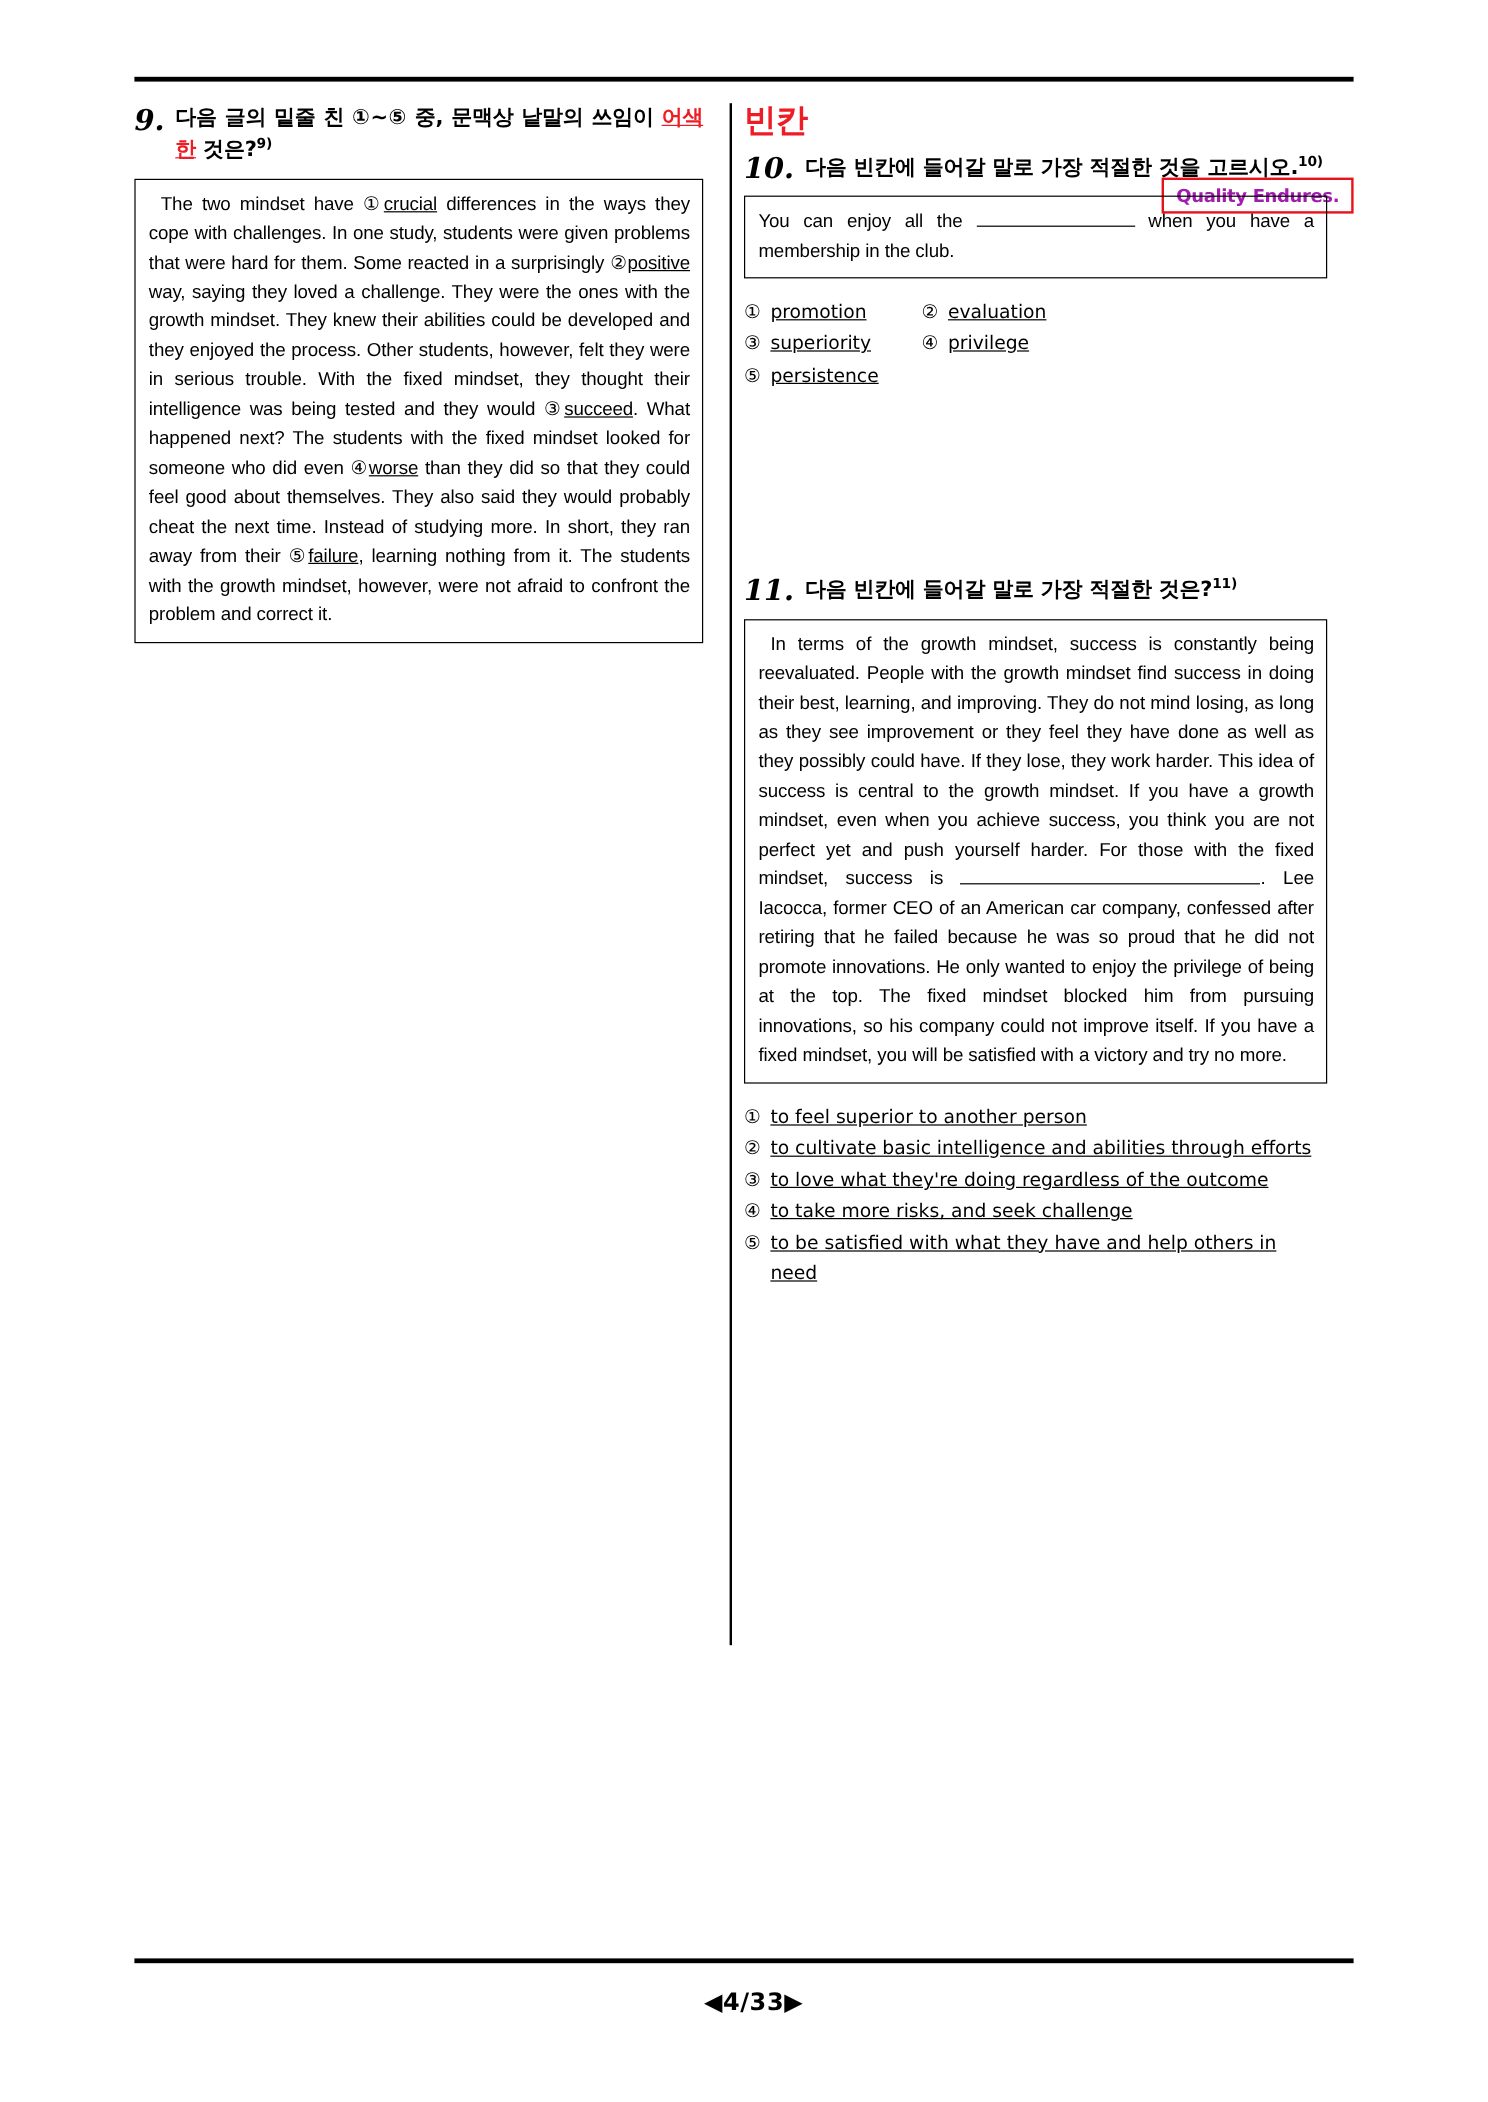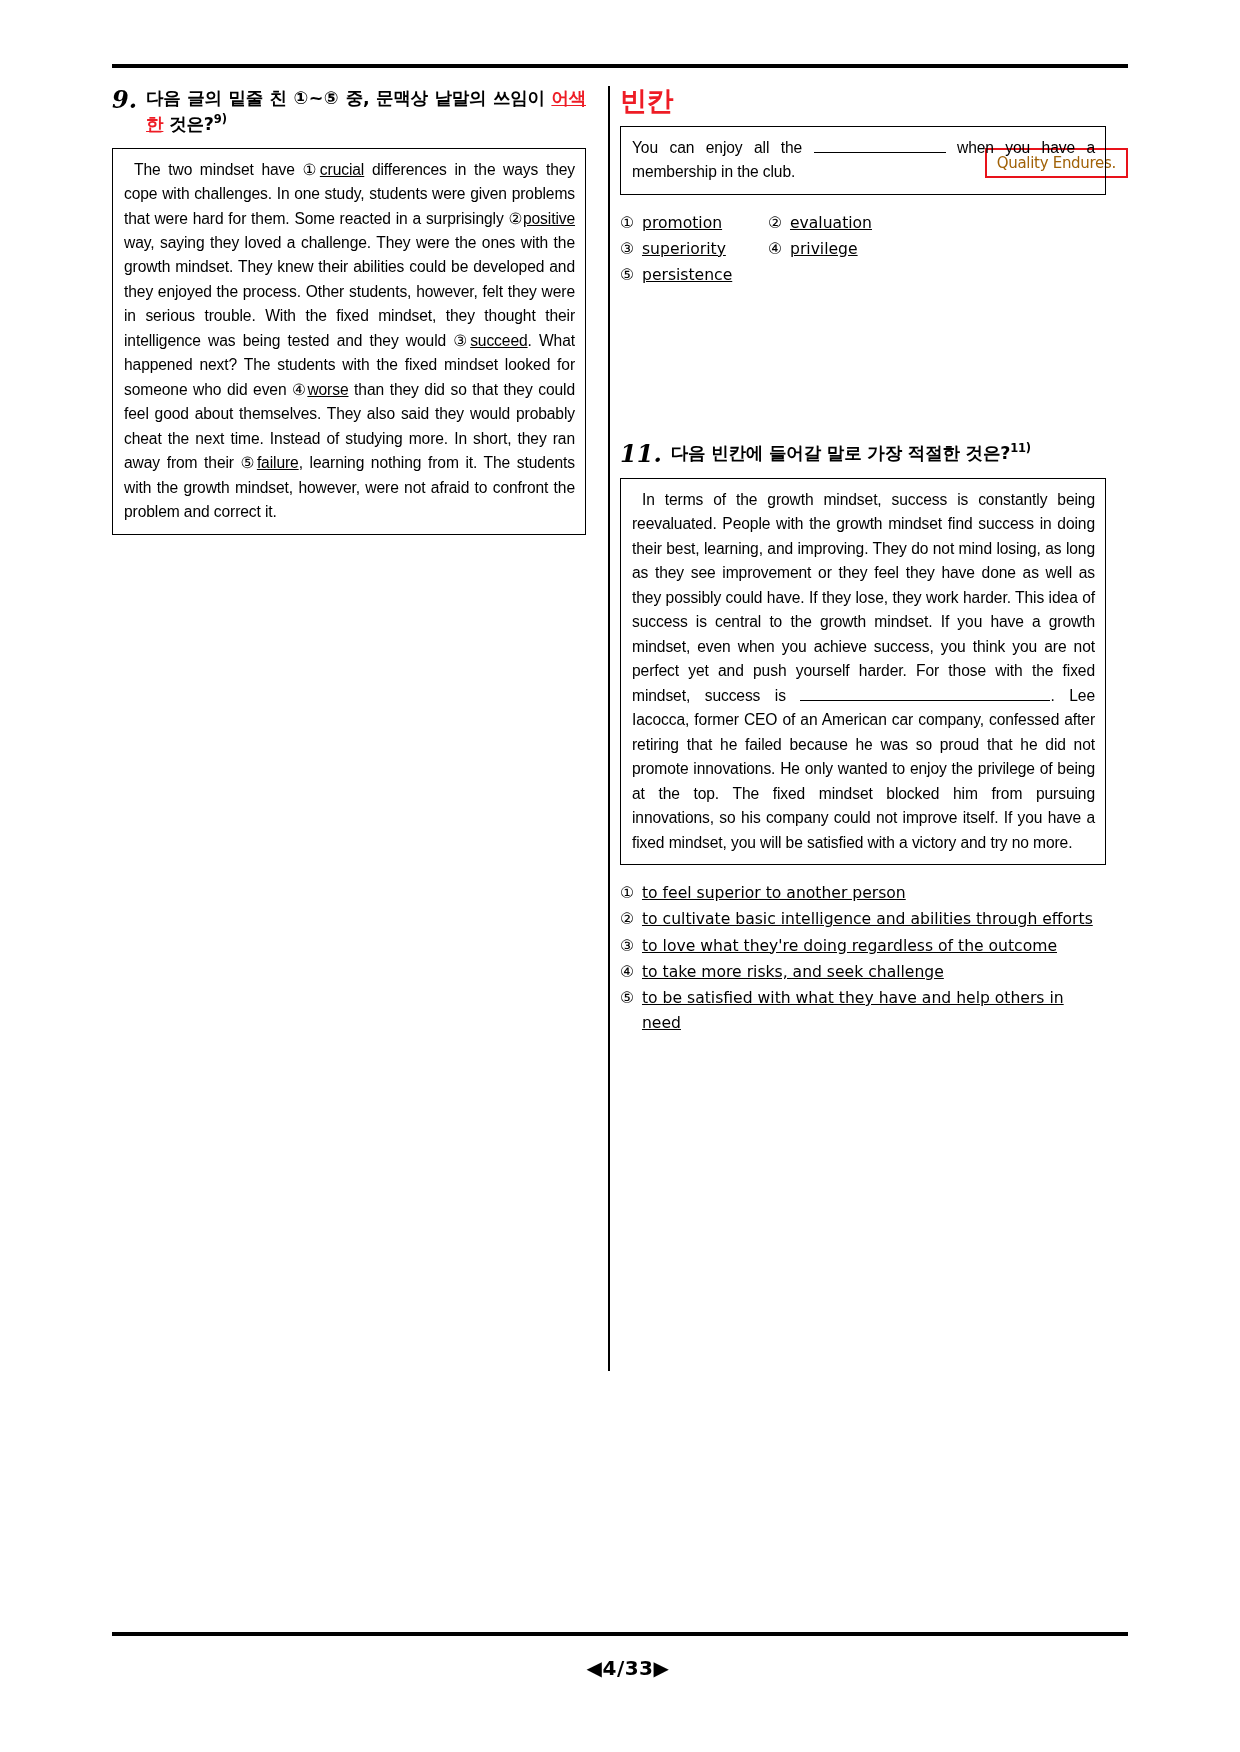--- a/index.html
+++ b/index.html
@@ -46,23 +46,23 @@
   }
   .logo-box {
     position: absolute;
     right: 112px;
     top: 148px;
     border: 2px solid #e8121a;
     padding: 3px 10px 4px 10px;
     background: #ffffff;
   }
   .logo-text {
-    color: #a16207;
+    color: #a21caf;
     font-size: 15px;
-    font-weight: normal;
+    font-weight: bold;
     letter-spacing: -0.3px;
     white-space: nowrap;
     font-family: "DejaVu Sans", "Liberation Sans", sans-serif;
   }
   .rule-top {
     margin: 6px 112px 0 112px;
     border-top: 4px solid #000;
   }
 
   
@@ -219,20 +219,26 @@
       </div>
 
     </div>
 
     <div class="col-divider"></div>
 
     <div class="col col-right">
 
       <div class="section-label">빈칸</div>
 
+      <div class="q-head">
+        <div class="q-num">10.</div>
+        <div class="q-text">
+          <span>다음 빈칸에 들어갈 말로 가장 적절한 것을 고르시오.</span><span class="q-sup">10)</span>
+        </div>
+      </div>
 
       <div class="passage">
         <p style="text-indent:0"><span>  You can enjoy all the </span><span class="blankline blank-sm"></span><span> when you have a membership in the club.</span></p>
       </div>
 
       <div class="choices">
         <div class="choice-grid" id="q10-choices">
             <div class="choice-row">
               <span class="choice-mark">①</span>
               <span class="choice-label">promotion</span>

